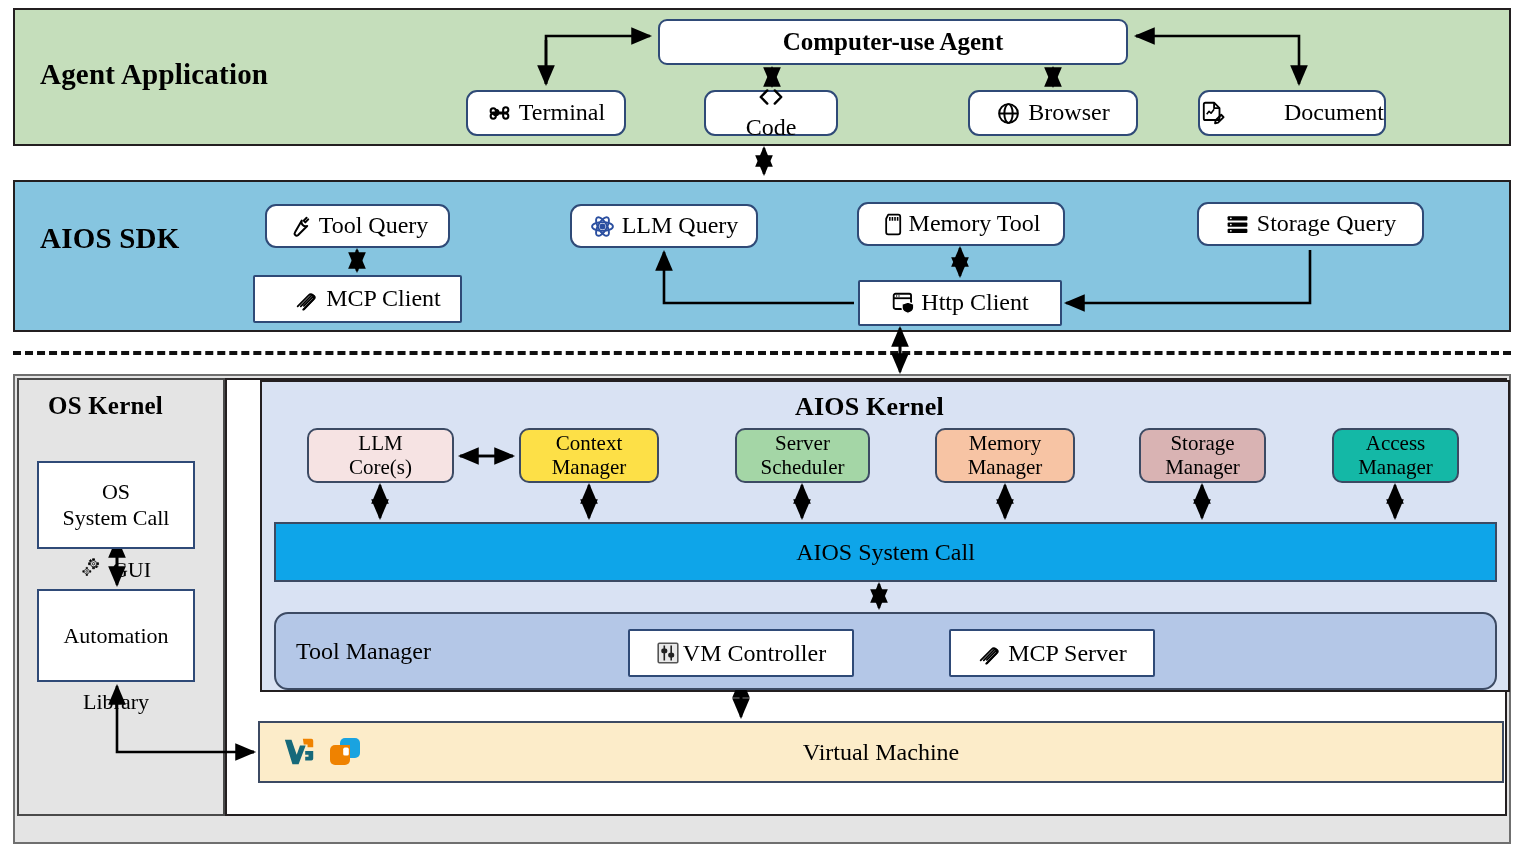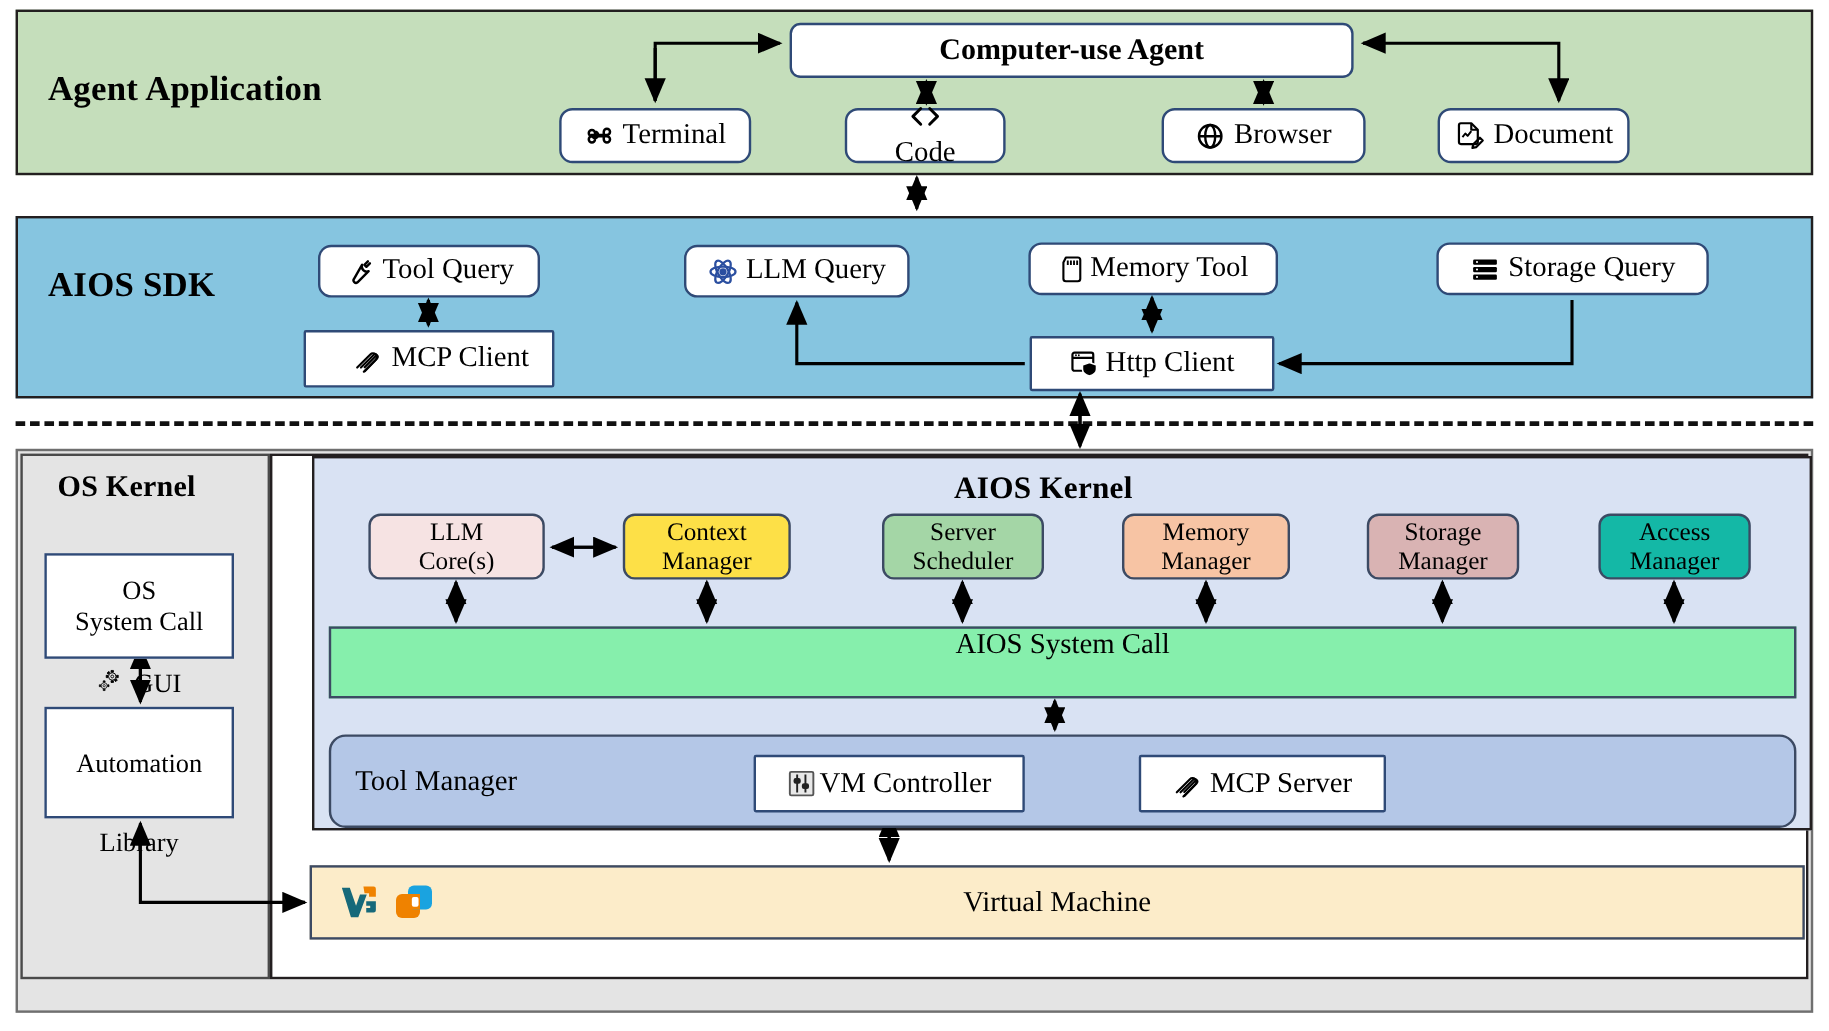--- a/index.html
+++ b/index.html
@@ -72,21 +72,21 @@
   }
   .node.round{border-radius:11px;}
   .node.sq{border-radius:2px;}
   .ico{display:inline-flex;align-items:center;justify-content:center;flex:none;}
 
   
   #computer-use-agent{left:658px;top:19px;width:470px;height:46px;font-weight:bold;font-size:25px;border-radius:9px;}
   #app-terminal{left:466px;top:90px;width:160px;height:46px;}
   #app-code{left:704px;top:90px;width:134px;height:46px;flex-direction:column;}
   #app-browser{left:968px;top:90px;width:170px;height:46px;}
-  #app-document{left:1198px;top:90px;width:160px;height:46px;}
+  #app-document{left:1198px;top:90px;width:188px;height:46px;justify-content:space-between;}
 
   
   #tool-query{left:265px;top:204px;width:185px;height:44px;}
   #mcp-client{left:253px;top:275px;width:209px;height:48px;border-radius:2px;padding-left:20px;}
   #llm-query{left:570px;top:204px;width:188px;height:44px;}
   #memory-query{left:857px;top:202px;width:208px;height:44px;gap:2px;}
   #http-client{left:858px;top:280px;width:204px;height:46px;border-radius:2px;gap:4px;}
   #storage-query{left:1197px;top:202px;width:227px;height:44px;}
 
   
@@ -97,22 +97,22 @@
   }
   #llm-cores{left:307px;top:428px;width:147px;background:#f6e3e3;}
   #context-manager{left:519px;top:428px;width:140px;background:#fde047;}
   #agent-scheduler{left:735px;top:428px;width:135px;background:#a4d6a6;}
   #memory-manager{left:935px;top:428px;width:140px;background:#f7c4a4;}
   #storage-manager{left:1139px;top:428px;width:127px;background:#d9b3b3;}
   #access-manager{left:1332px;top:428px;width:127px;background:#14b8a6;}
 
   #aios-system-call{
     left:274px;top:522px;width:1223px;height:60px;
-    background:#86efac;border:2px solid #3c4a63;
-    display:flex;justify-content:center;font-size:24px;
+    background:#0ea5e9;border:2px solid #3c4a63;
+    display:flex;align-items:center;justify-content:center;font-size:24px;
   }
   #tool-manager-box{
     left:274px;top:612px;width:1223px;height:78px;
     background:#b4c7e7;border:2px solid #3c4a63;border-radius:14px;
   }
   #tool-manager-label{left:296px;top:638px;font-size:24px;}
   #vm-controller{left:628px;top:629px;width:226px;height:48px;border:2px solid #2f4a77;background:#fff;border-radius:2px;display:flex;align-items:center;justify-content:center;gap:3px;font-size:24px;}
   #mcp-server{left:949px;top:629px;width:206px;height:48px;border:2px solid #2f4a77;background:#fff;border-radius:2px;display:flex;align-items:center;justify-content:center;gap:6px;font-size:24px;}
 
   #virtual-machine{

